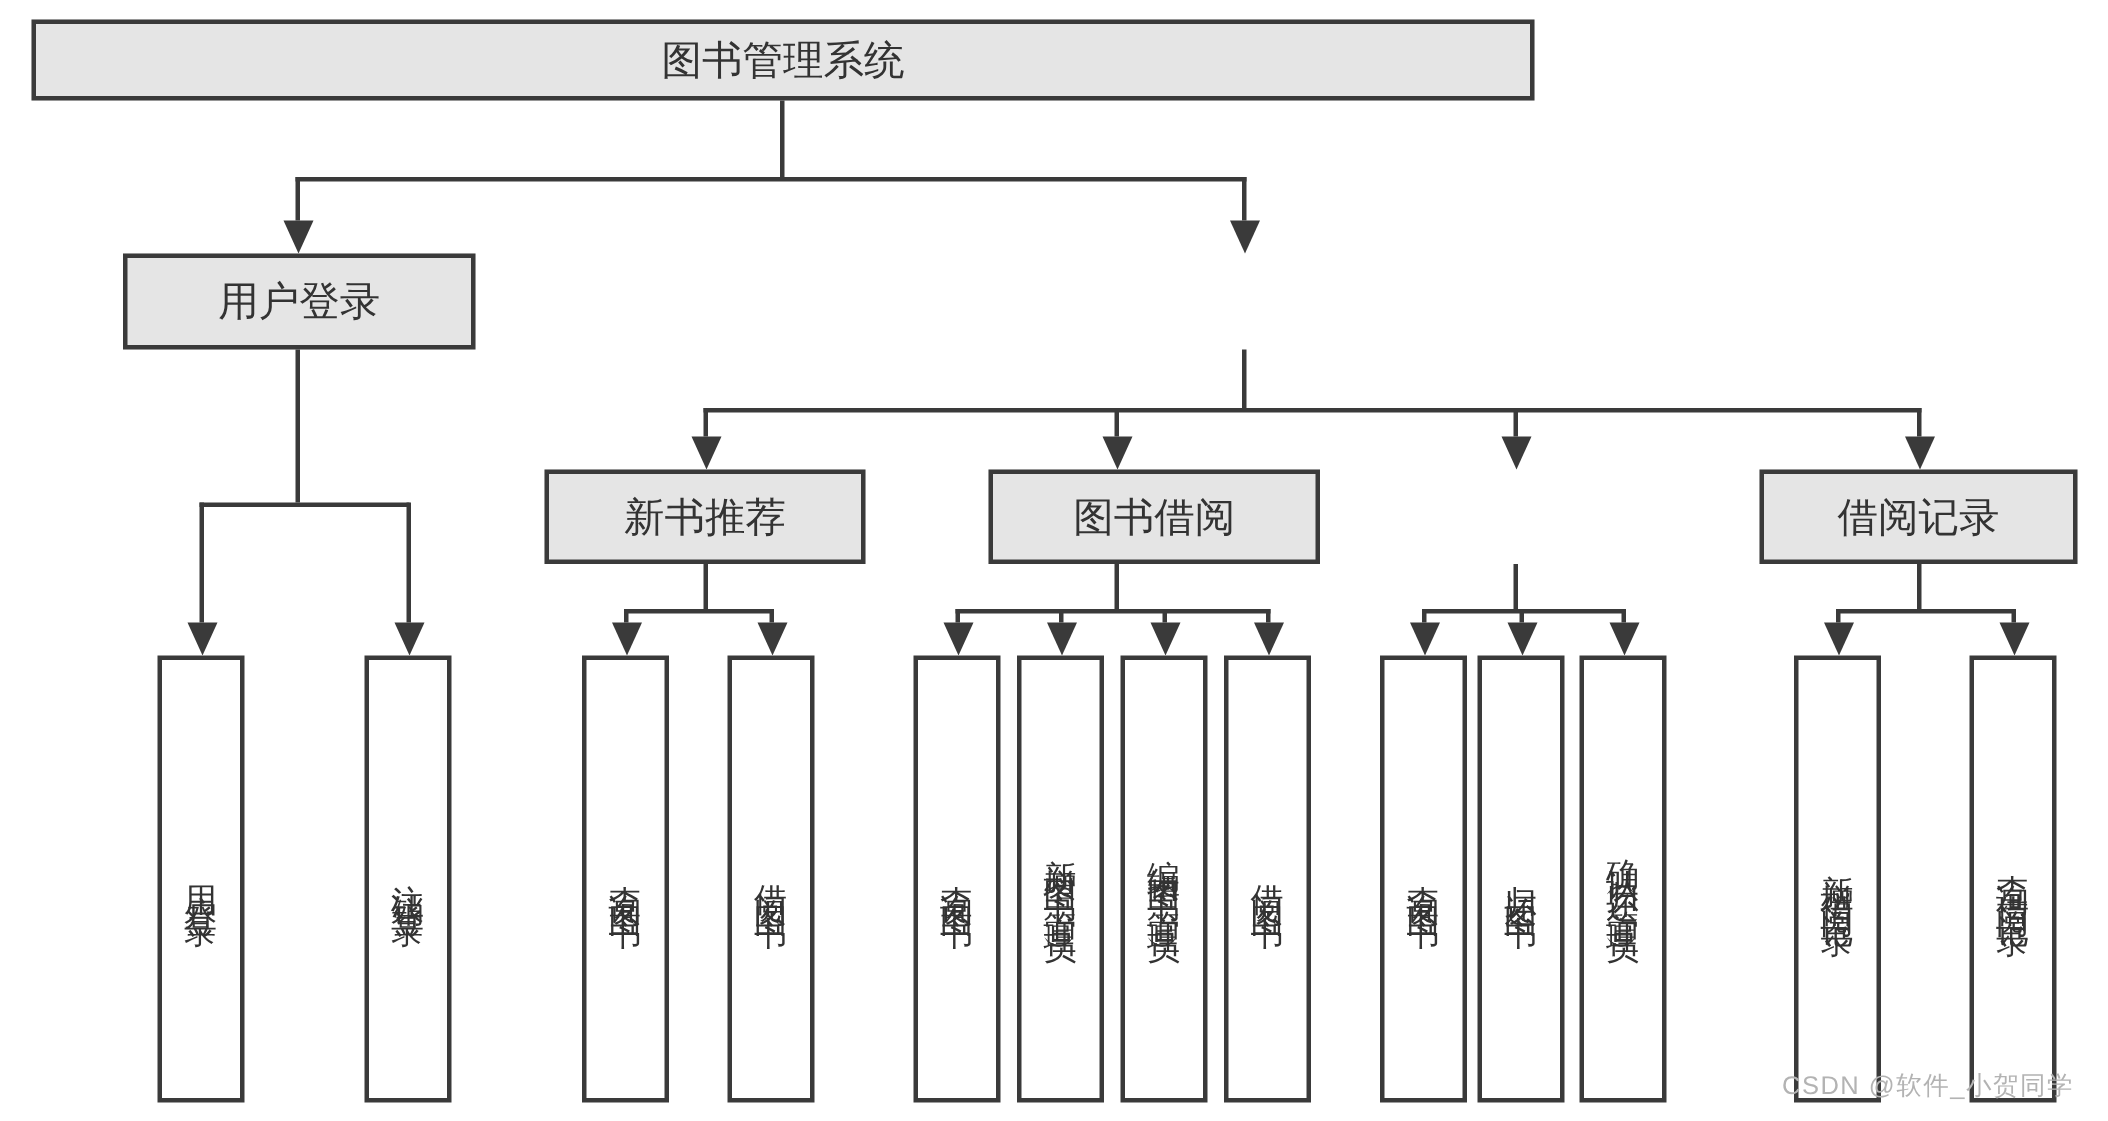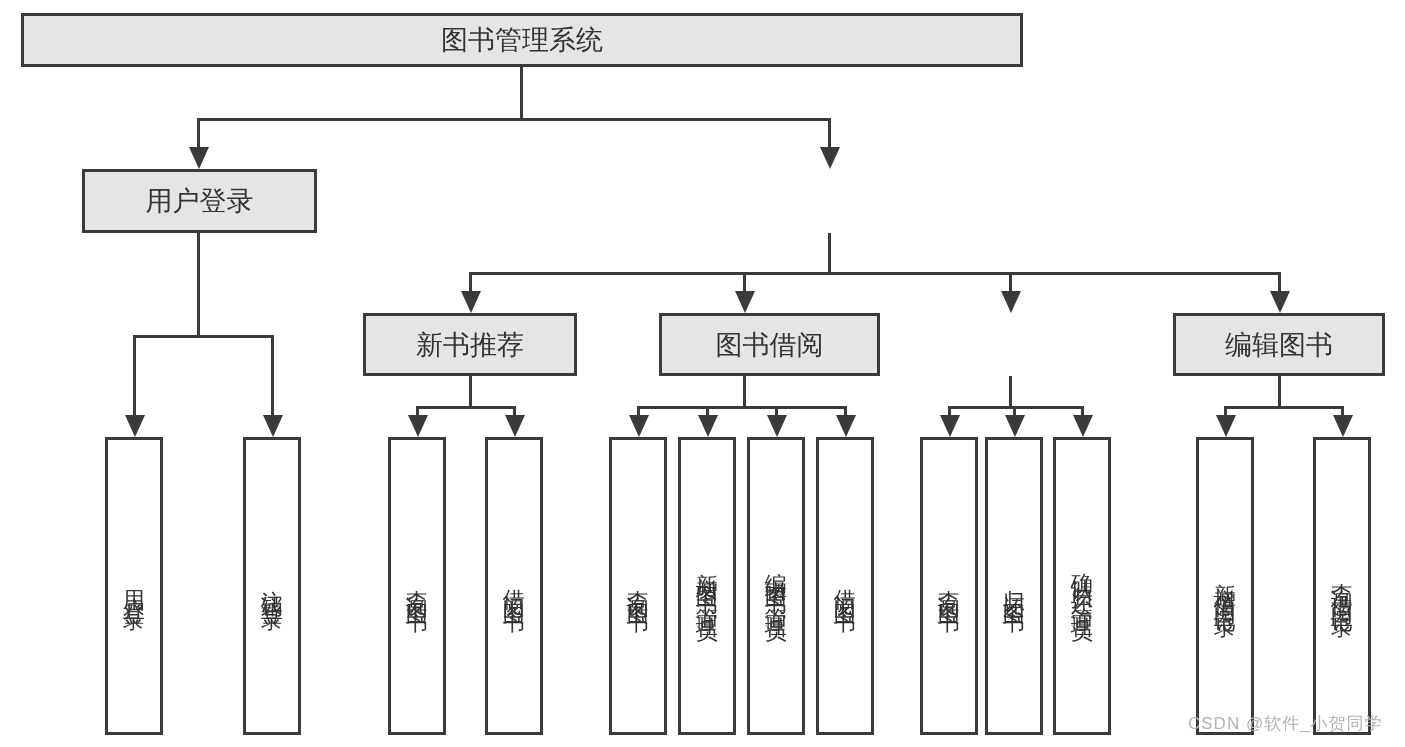--- a/index.html
+++ b/index.html
@@ -64,21 +64,21 @@
   <div class="ar" style="left:1009px;top:272px;height:19px;"></div>
   <div class="ar" style="left:1278px;top:272px;height:19px;"></div>
 
   <div class="node" style="left:363px;top:313px;width:214px;height:63px;">
     <span>新书推荐</span>
   </div>
   <div class="node" style="left:634px;top:313px;width:221px;height:63px;margin-left:25px;">
     <span>图书借阅</span>
   </div>
   <div class="node" style="left:1173px;top:313px;width:212px;height:63px;">
-    <span>编辑图书</span>
+    <span>借阅记录</span>
   </div>
 
   <div class="vl" style="left:469px;top:376px;height:30px;"></div>
   <div class="hl" style="left:416px;top:406px;width:100px;"></div>
   <div class="ar" style="left:416px;top:406px;height:9px;"></div>
   <div class="ar" style="left:513px;top:406px;height:9px;"></div>
 
   <div class="vl" style="left:743px;top:376px;height:30px;"></div>
   <div class="hl" style="left:637px;top:406px;width:210px;"></div>
   <div class="ar" style="left:637px;top:406px;height:9px;"></div>

